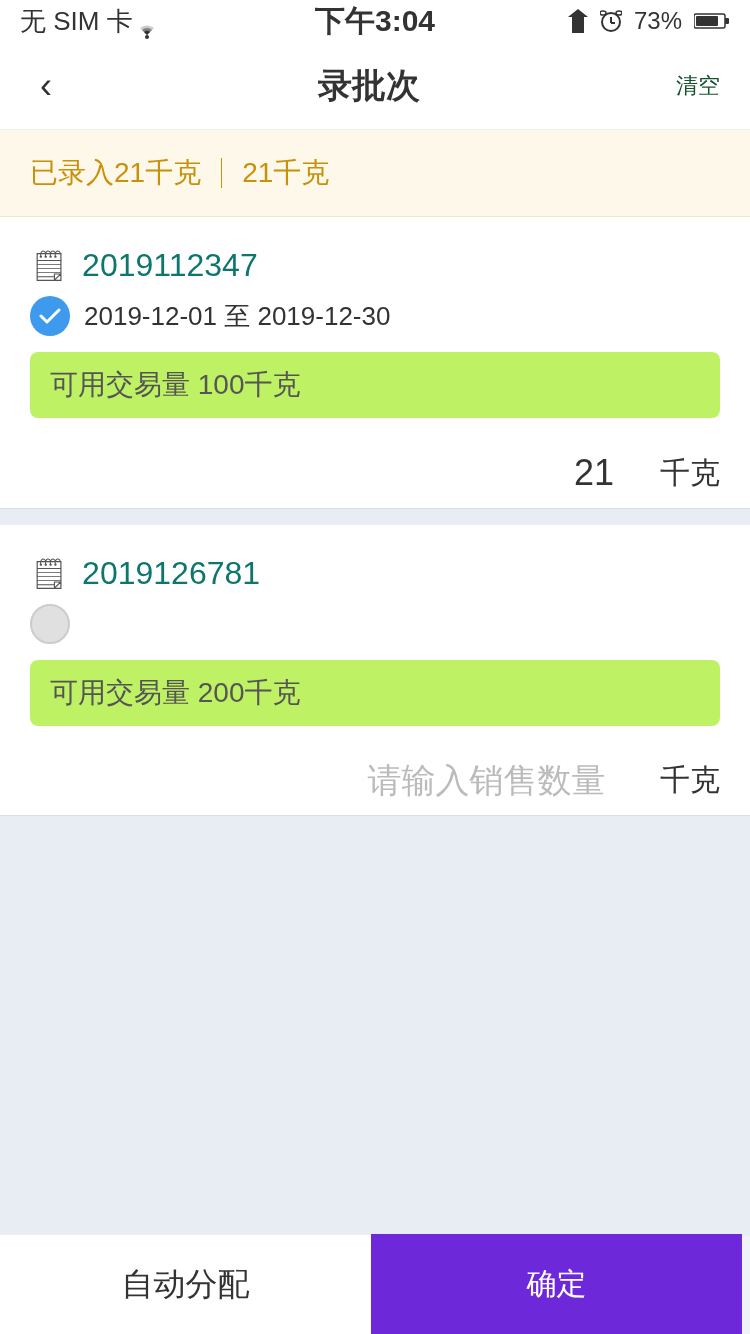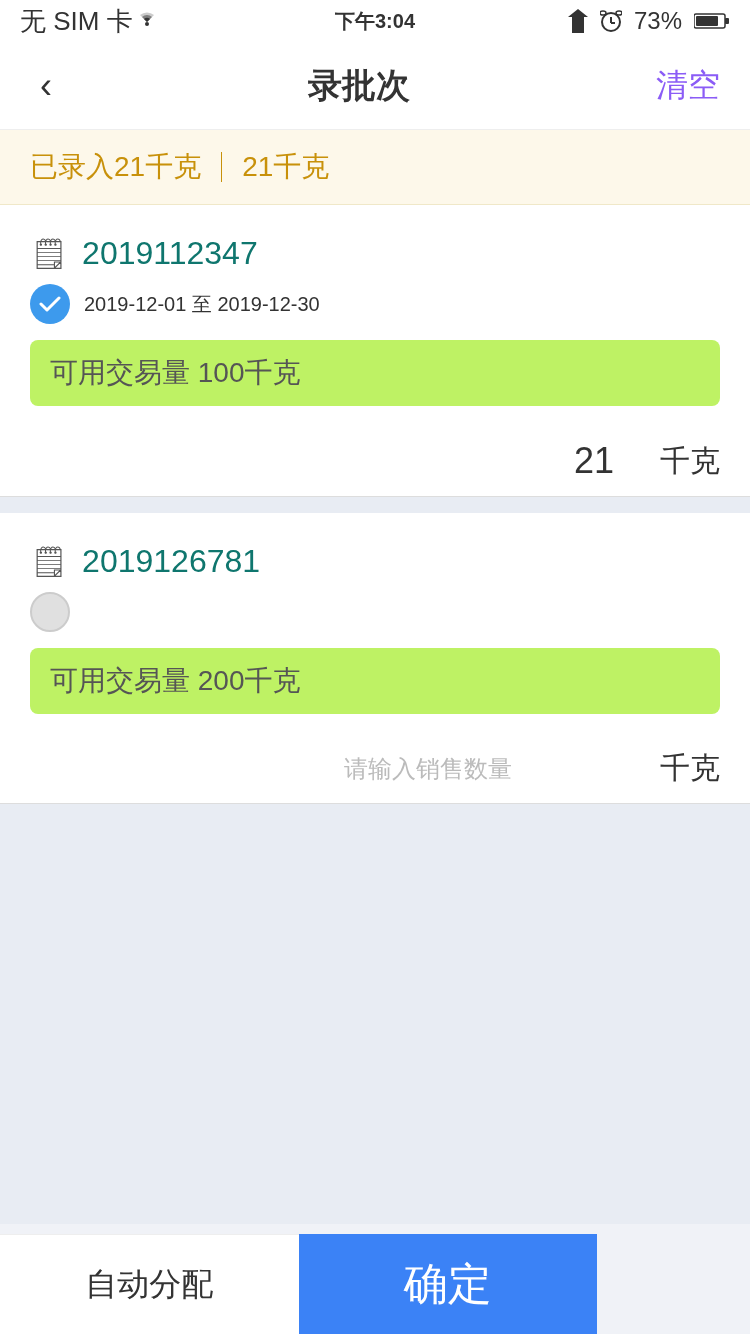--- a/index.html
+++ b/index.html
@@ -21,28 +21,28 @@
       background: #fff;
       display: flex;
       align-items: center;
       justify-content: space-between;
       padding: 0 20px;
       font-size: 26px;
       font-weight: 500;
     }
     .status-bar-left {
       display: flex;
-      align-items: flex-start;
+      align-items: flex-end;
       gap: 0;
     }
     .status-bar-center {
       position: absolute;
       left: 50%;
       transform: translateX(-50%);
-      font-size: 20px;
+      font-size: 30px;
       font-weight: 600;
     }
     .status-bar-right {
       display: flex;
       align-items: center;
       gap: 12px;
       font-size: 24px;
     }
 
     
@@ -61,30 +61,30 @@
       color: #333;
       cursor: pointer;
       padding: 10px;
     }
     .nav-title {
       font-size: 34px;
       font-weight: 600;
       color: #333;
     }
     .nav-clear {
-      font-size: 32px;
-      color: #8b5cf6;
+      font-size: 22px;
+      color: #14532d;
       cursor: pointer;
     }
 
     
     .info-banner {
       width: 750px;
       background: #fdf8ea;
-      padding: 18px 30px;
+      padding: 24px 30px;
       display: flex;
       align-items: center;
       gap: 20px;
       border-bottom: 1px solid #f0e8c8;
     }
     .info-banner-text {
       font-size: 28px;
       color: #c8910a;
     }
     .info-banner-divider {
@@ -128,21 +128,21 @@
       flex-shrink: 0;
     }
     .radio-circle.selected {
       background: #3d9aed;
     }
     .radio-circle.unselected {
       background: #e0e0e0;
       border: 2px solid #ccc;
     }
     .batch-date {
-      font-size: 20px;
+      font-size: 26px;
       color: #333;
     }
     .available-qty-box {
       background: #bef264;
       border-radius: 8px;
       padding: 14px 20px;
       margin-left: 0;
       font-size: 28px;
       color: #555;
       margin-bottom: 20px;
@@ -179,44 +179,44 @@
       display: flex;
       align-items: center;
       justify-content: flex-end;
       gap: 16px;
       padding: 14px 0;
       border-bottom: 1px solid #ddd;
     }
     .qty-input {
       border: none;
       outline: none;
-      font-size: 24px;
+      font-size: 34px;
       color: #999;
-      text-align: left;
+      text-align: center;
       background: transparent;
       width: 300px;
     }
     .qty-input::placeholder {
       color: #bbb;
     }
     .unit-label {
       font-size: 30px;
       color: #333;
     }
 
     
     .content-area {
       background: #e8ecf3;
       flex: 1;
       min-height: 400px;
     }
 
     
     .bottom-bar {
-      width: 597px;
+      width: 742px;
       height: 100px;
       background: #fff;
       display: flex;
       position: fixed;
       bottom: 0;
       left: 0;
     }
     .btn-auto {
       flex: 1;
       display: flex;
@@ -227,23 +227,23 @@
       background: #fff;
       border: none;
       cursor: pointer;
       border-top: 1px solid #eee;
     }
     .btn-confirm {
       flex: 1;
       display: flex;
       align-items: center;
       justify-content: center;
-      font-size: 44px;
+      font-size: 30px;
       color: #fff;
-      background: #3b82f6;
+      background: #6d28d9;
       border: none;
       cursor: pointer;
     }
 
     .page-content {
       padding-bottom: 100px;
     }
   </style>
 </head>
 <body>

